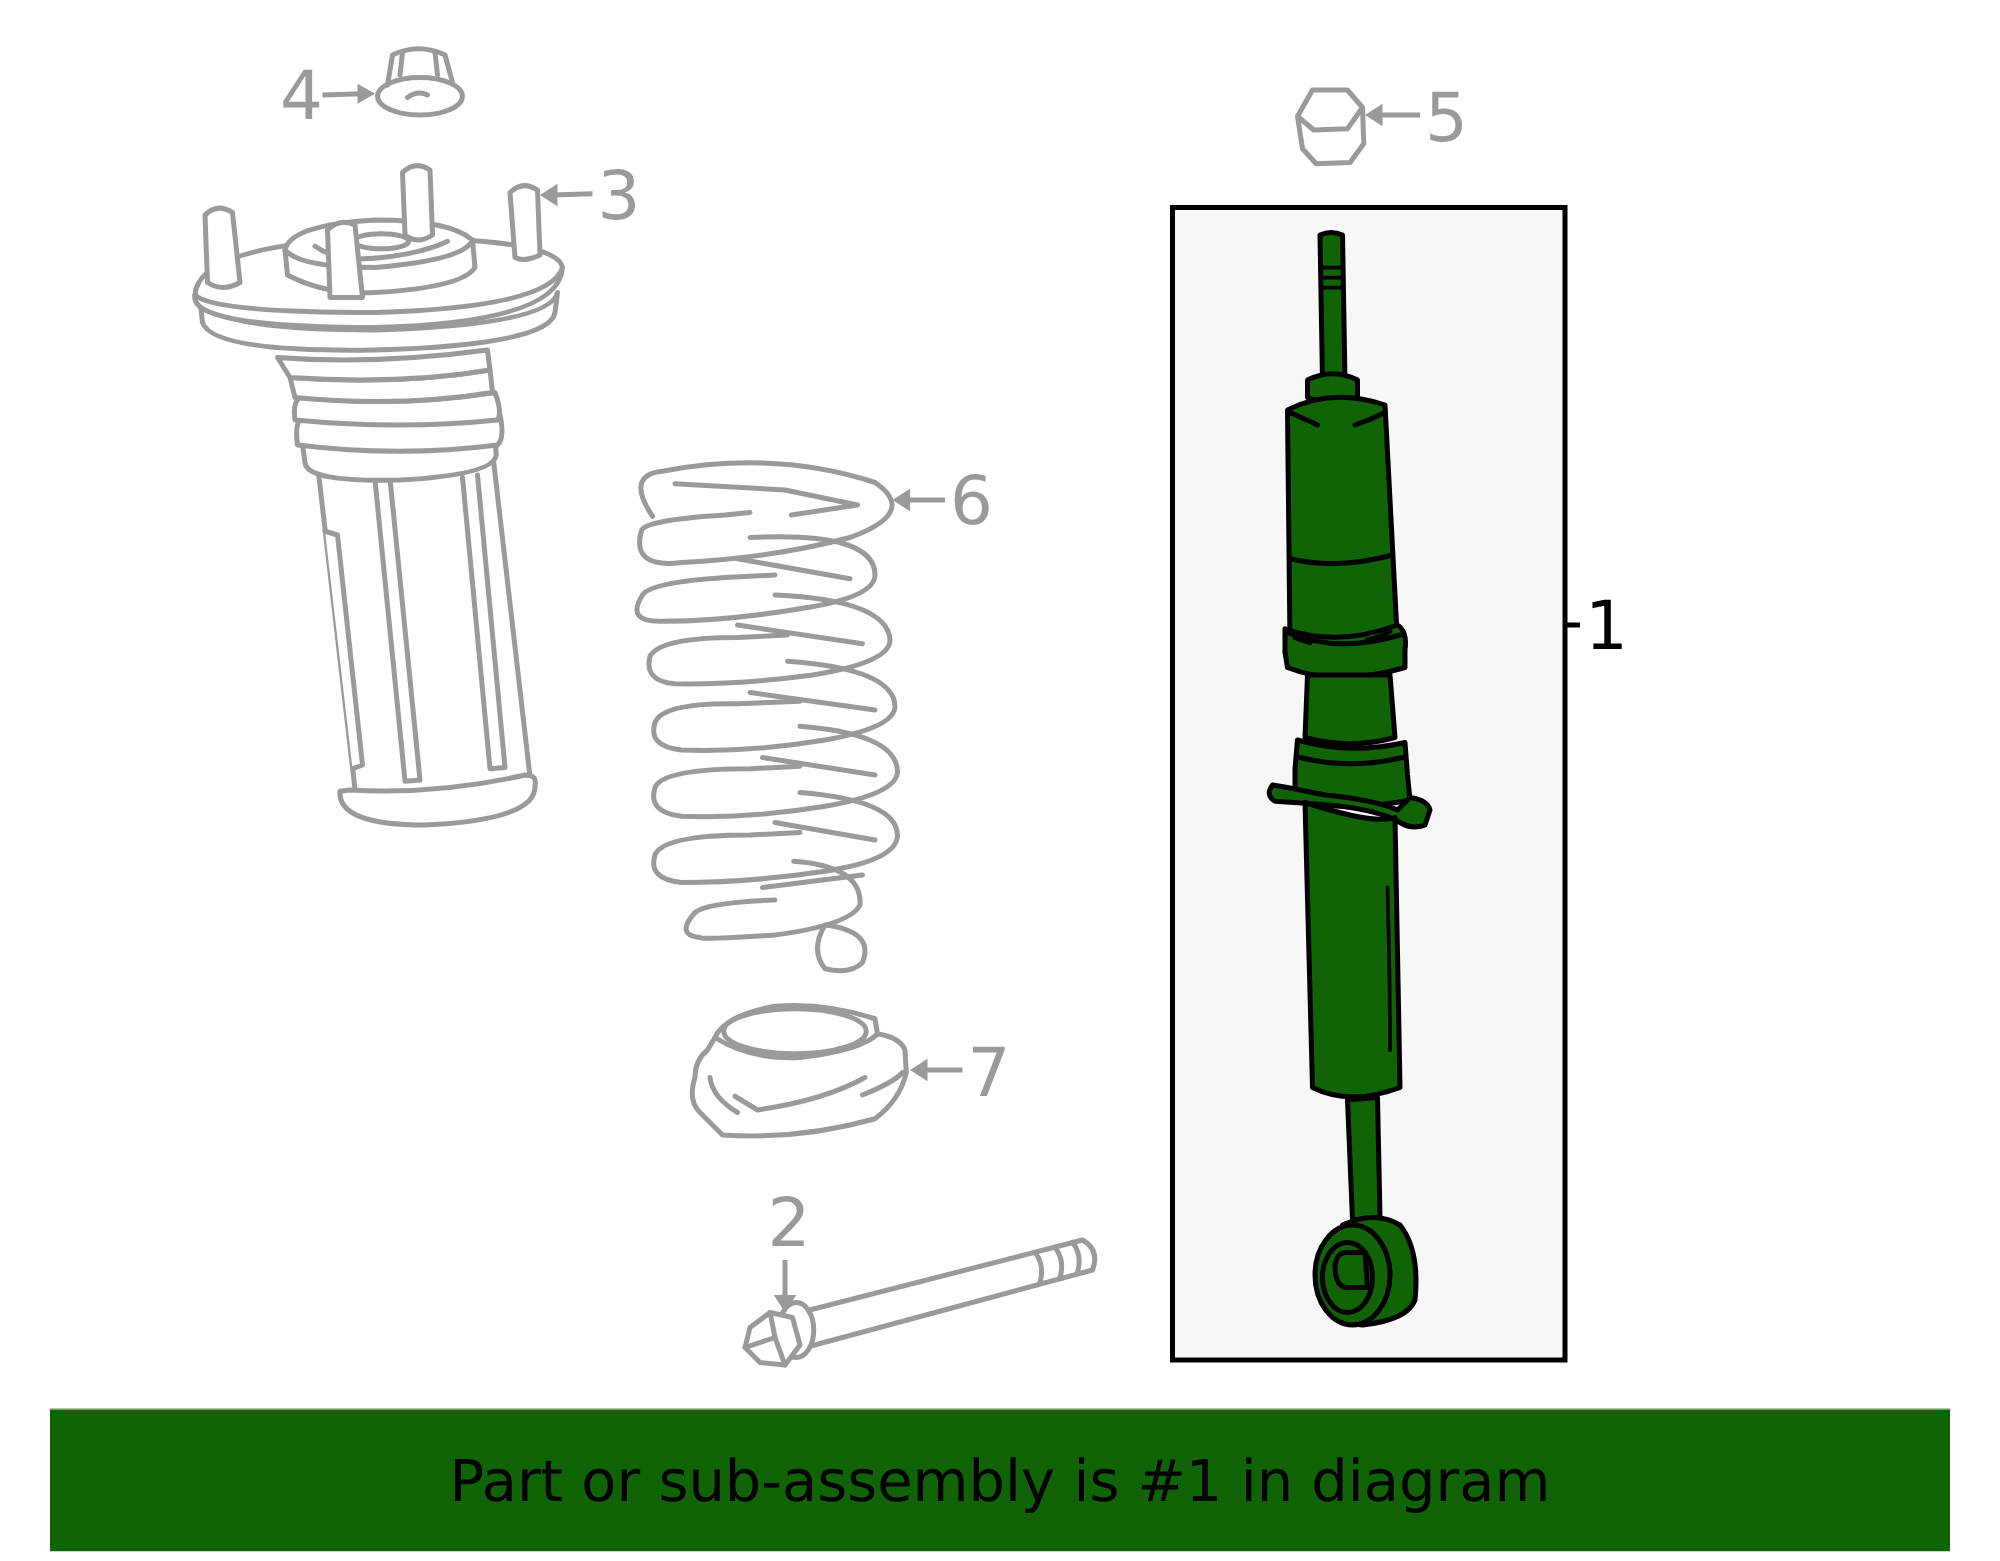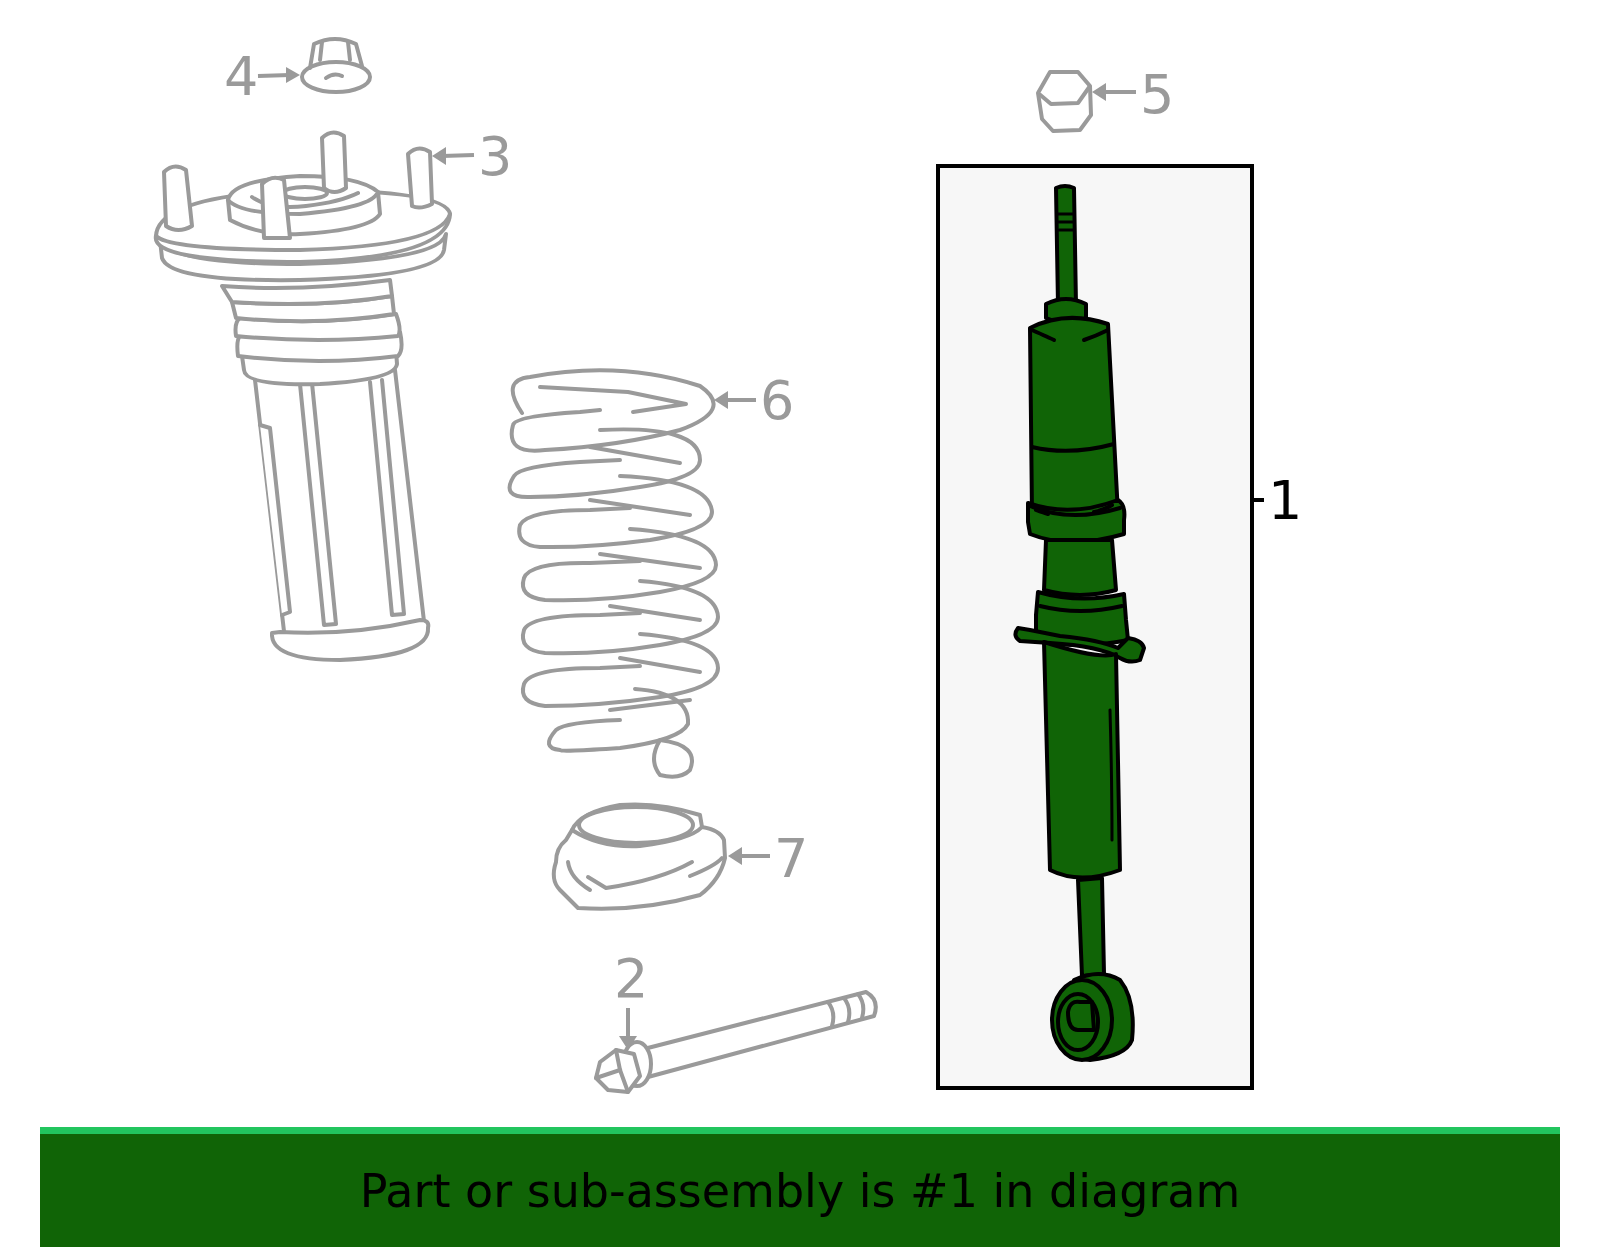--- a/index.html
+++ b/index.html
@@ -1,20 +1,20 @@
 <!DOCTYPE html>
 <html><head>
 <meta charset="utf-8">
 <style>
   html, body { margin: 0; padding: 0; background: #ffffff; }
   body { width: 1600px; height: 1249px; position: relative; overflow: hidden; font-family: "DejaVu Sans", sans-serif; }
   #diagram { position: absolute; left: 0; top: 0; width: 1600px; height: 1249px; }
   .callout { position: absolute; font-family: "DejaVu Sans", sans-serif; font-size: 54px; line-height: 1; color: #9a9a9a; }
   .callout.main { color: #000000; }
-  #banner { position: absolute; left: 40px; top: 1127px; width: 1520px; height: 113px; background: #106406; border-top: 7px solid #22c55e; display: flex; flex-direction: column; align-items: center; justify-content: center; }
+  #banner { position: absolute; left: 40px; top: 1127px; width: 1520px; height: 113px; background: #106406; border-top: 1px solid #22c55e; display: flex; flex-direction: column; align-items: center; justify-content: center; }
   #banner .line { font-family: "DejaVu Sans", sans-serif; font-size: 46px; line-height: 50px; color: #000000; white-space: nowrap; }
 </style>
 </head>
 <body>
 
 <svg id="diagram" viewBox="0 0 1600 1249" xmlns="http://www.w3.org/2000/svg">
 
   <g fill="none" stroke="#9a9a9a" stroke-width="4" stroke-linejoin="round" stroke-linecap="round">
     <ellipse cx="336" cy="77" rx="34" ry="15" fill="#fff"></ellipse>
     <path d="M310 68 L314 44 Q335 34 356 44 L362 66"></path>

